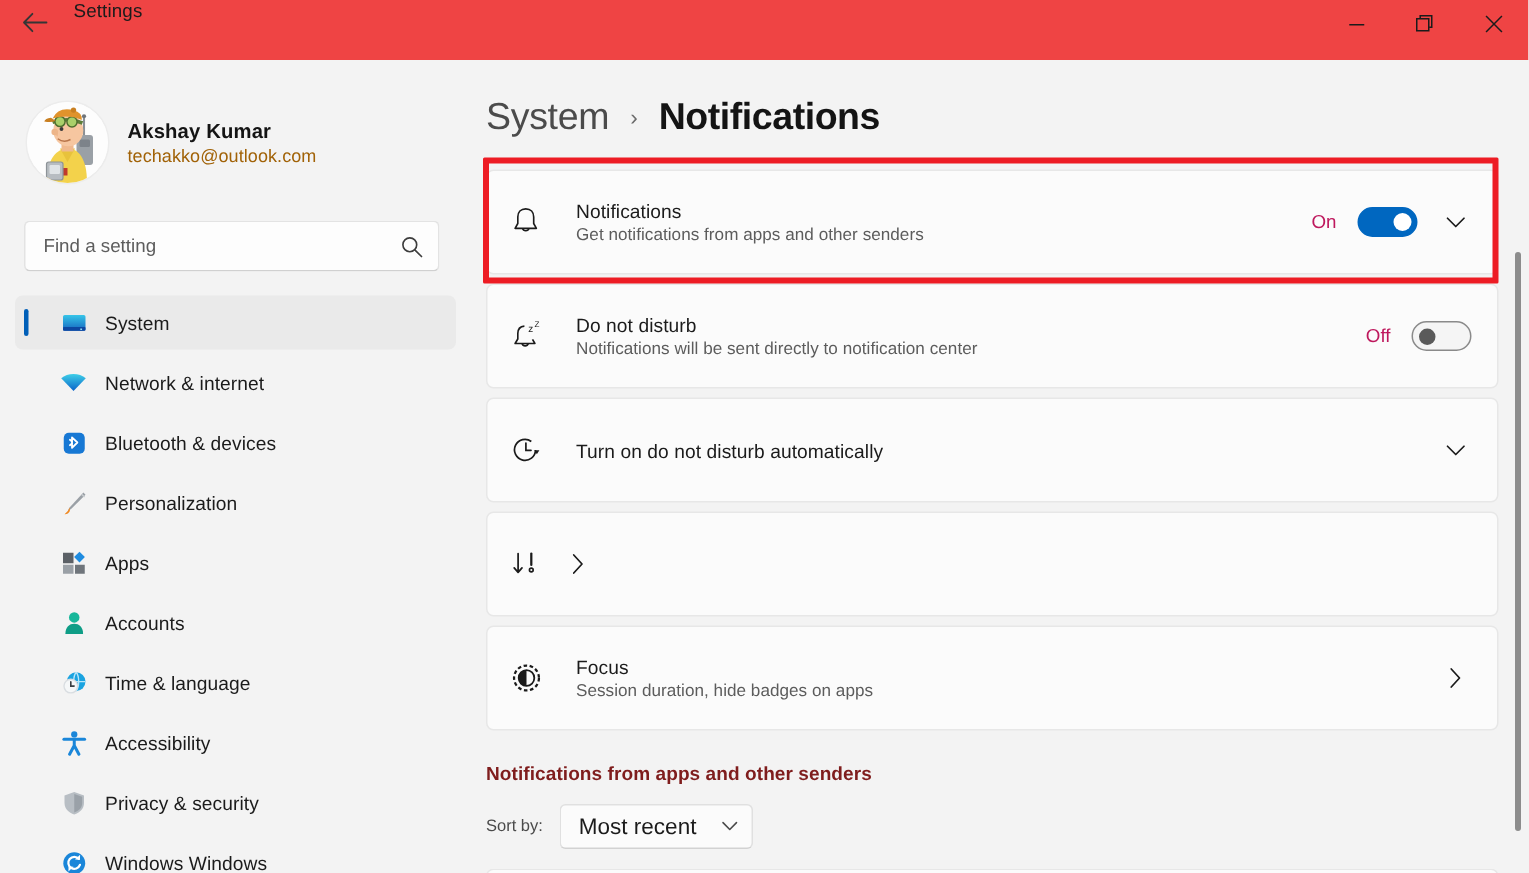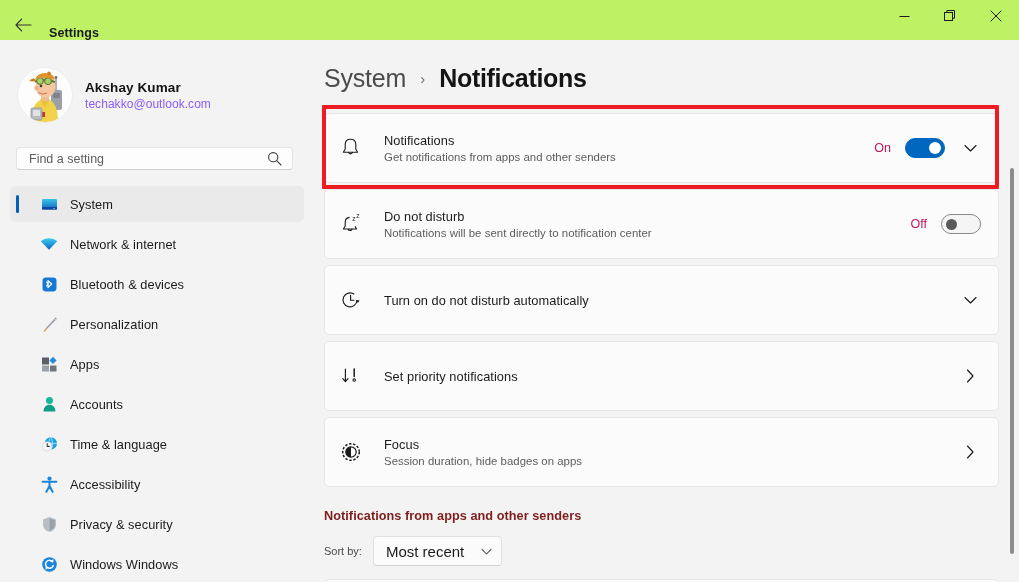--- a/index.html
+++ b/index.html
@@ -9,21 +9,21 @@
     background: #f3f3f3;
     font-family: "Liberation Sans", sans-serif;
     color: #1b1b1b;
     -webkit-font-smoothing: antialiased;
   }
   .app { position: relative; width: 1019px; height: 582px; background: #f3f3f3; }
 
   
   .titlebar {
     position: absolute; top: 0; left: 0; width: 1019px; height: 40px;
-    background: #bef264; display: flex; align-items: flex-end; font-weight: bold;
+    background: #ef4444; display: flex; align-items: flex-start;
   }
   .back-btn {
     width: 34px; height: 30px; margin-left: 6px;
     display: flex; align-items: center; justify-content: center;
     border-radius: 4px;
   }
   .back-btn svg { display:block; }
   .app-title {
     font-size: 12.5px; color: #1b1b1b; margin-left: 9px; letter-spacing: .1px;
   }
@@ -43,24 +43,24 @@
     padding: 15px 0 0 17px;
   }
   .avatar {
     width: 56px; height: 56px; border-radius: 50%; overflow: hidden;
     background: #fdfdfd; flex: none; position: relative;
     border: 1px solid #ececec;
   }
   .avatar svg { display:block; }
   .acct-text { display: flex; flex-direction: column; gap: 2px; }
   .acct-name { font-size: 13.5px; font-weight: bold; color: #141414; letter-spacing: .1px; }
-  .acct-mail { font-size: 12px; color: #8b5cf6; letter-spacing: .05px; }
+  .acct-mail { font-size: 12px; color: #a16207; letter-spacing: .05px; }
 
   .searchbox {
-    margin: 24px 0 0 16px; width: 277px; height: 23px;
+    margin: 24px 0 0 16px; width: 277px; height: 34px;
     background: #fdfdfd; border: 1px solid #e3e3e3; border-bottom-color: #d0d0d0;
     border-radius: 4px; display: flex; align-items: center; padding: 0 10px 0 12px;
   }
   .searchbox input {
     flex: 1; border: none; outline: none; background: transparent;
     font-family: "Liberation Sans", sans-serif; font-size: 12.5px; color: #1b1b1b;
   }
   .searchbox input::placeholder { color: #5d5d5d; }
   .search-ico { flex: none; display: flex; align-items: center; }
 
@@ -452,23 +452,20 @@
       </div>
 
       <div class="card h-big">
         <span class="card-ico">
           <svg width="22" height="22" viewBox="0 0 22 22">
             <path d="M5.4 4 V16.4 M2.8 13.6 L5.4 16.6 L8 13.6" fill="none" stroke="#1b1b1b" stroke-width="1.15" stroke-linecap="round" stroke-linejoin="round"></path>
             <path d="M14.2 4 V11.6" stroke="#1b1b1b" stroke-width="1.5" stroke-linecap="round"></path>
             <circle cx="14.2" cy="15" r="1.25" fill="none" stroke="#1b1b1b" stroke-width="1.1"></circle>
           </svg>
         </span>
-        <span class="card-text">
-          <span class="card-title">Set priority notifications</span>
-        </span>
         <span class="card-right">
           <span class="chev">
             <svg width="9" height="14" viewBox="0 0 9 14">
               <path d="M1.5 1 L7 7 L1.5 13" fill="none" stroke="#1b1b1b" stroke-width="1.15" stroke-linecap="round" stroke-linejoin="round"></path>
             </svg>
           </span>
         </span>
       </div>
 
       <div class="card h-big">

